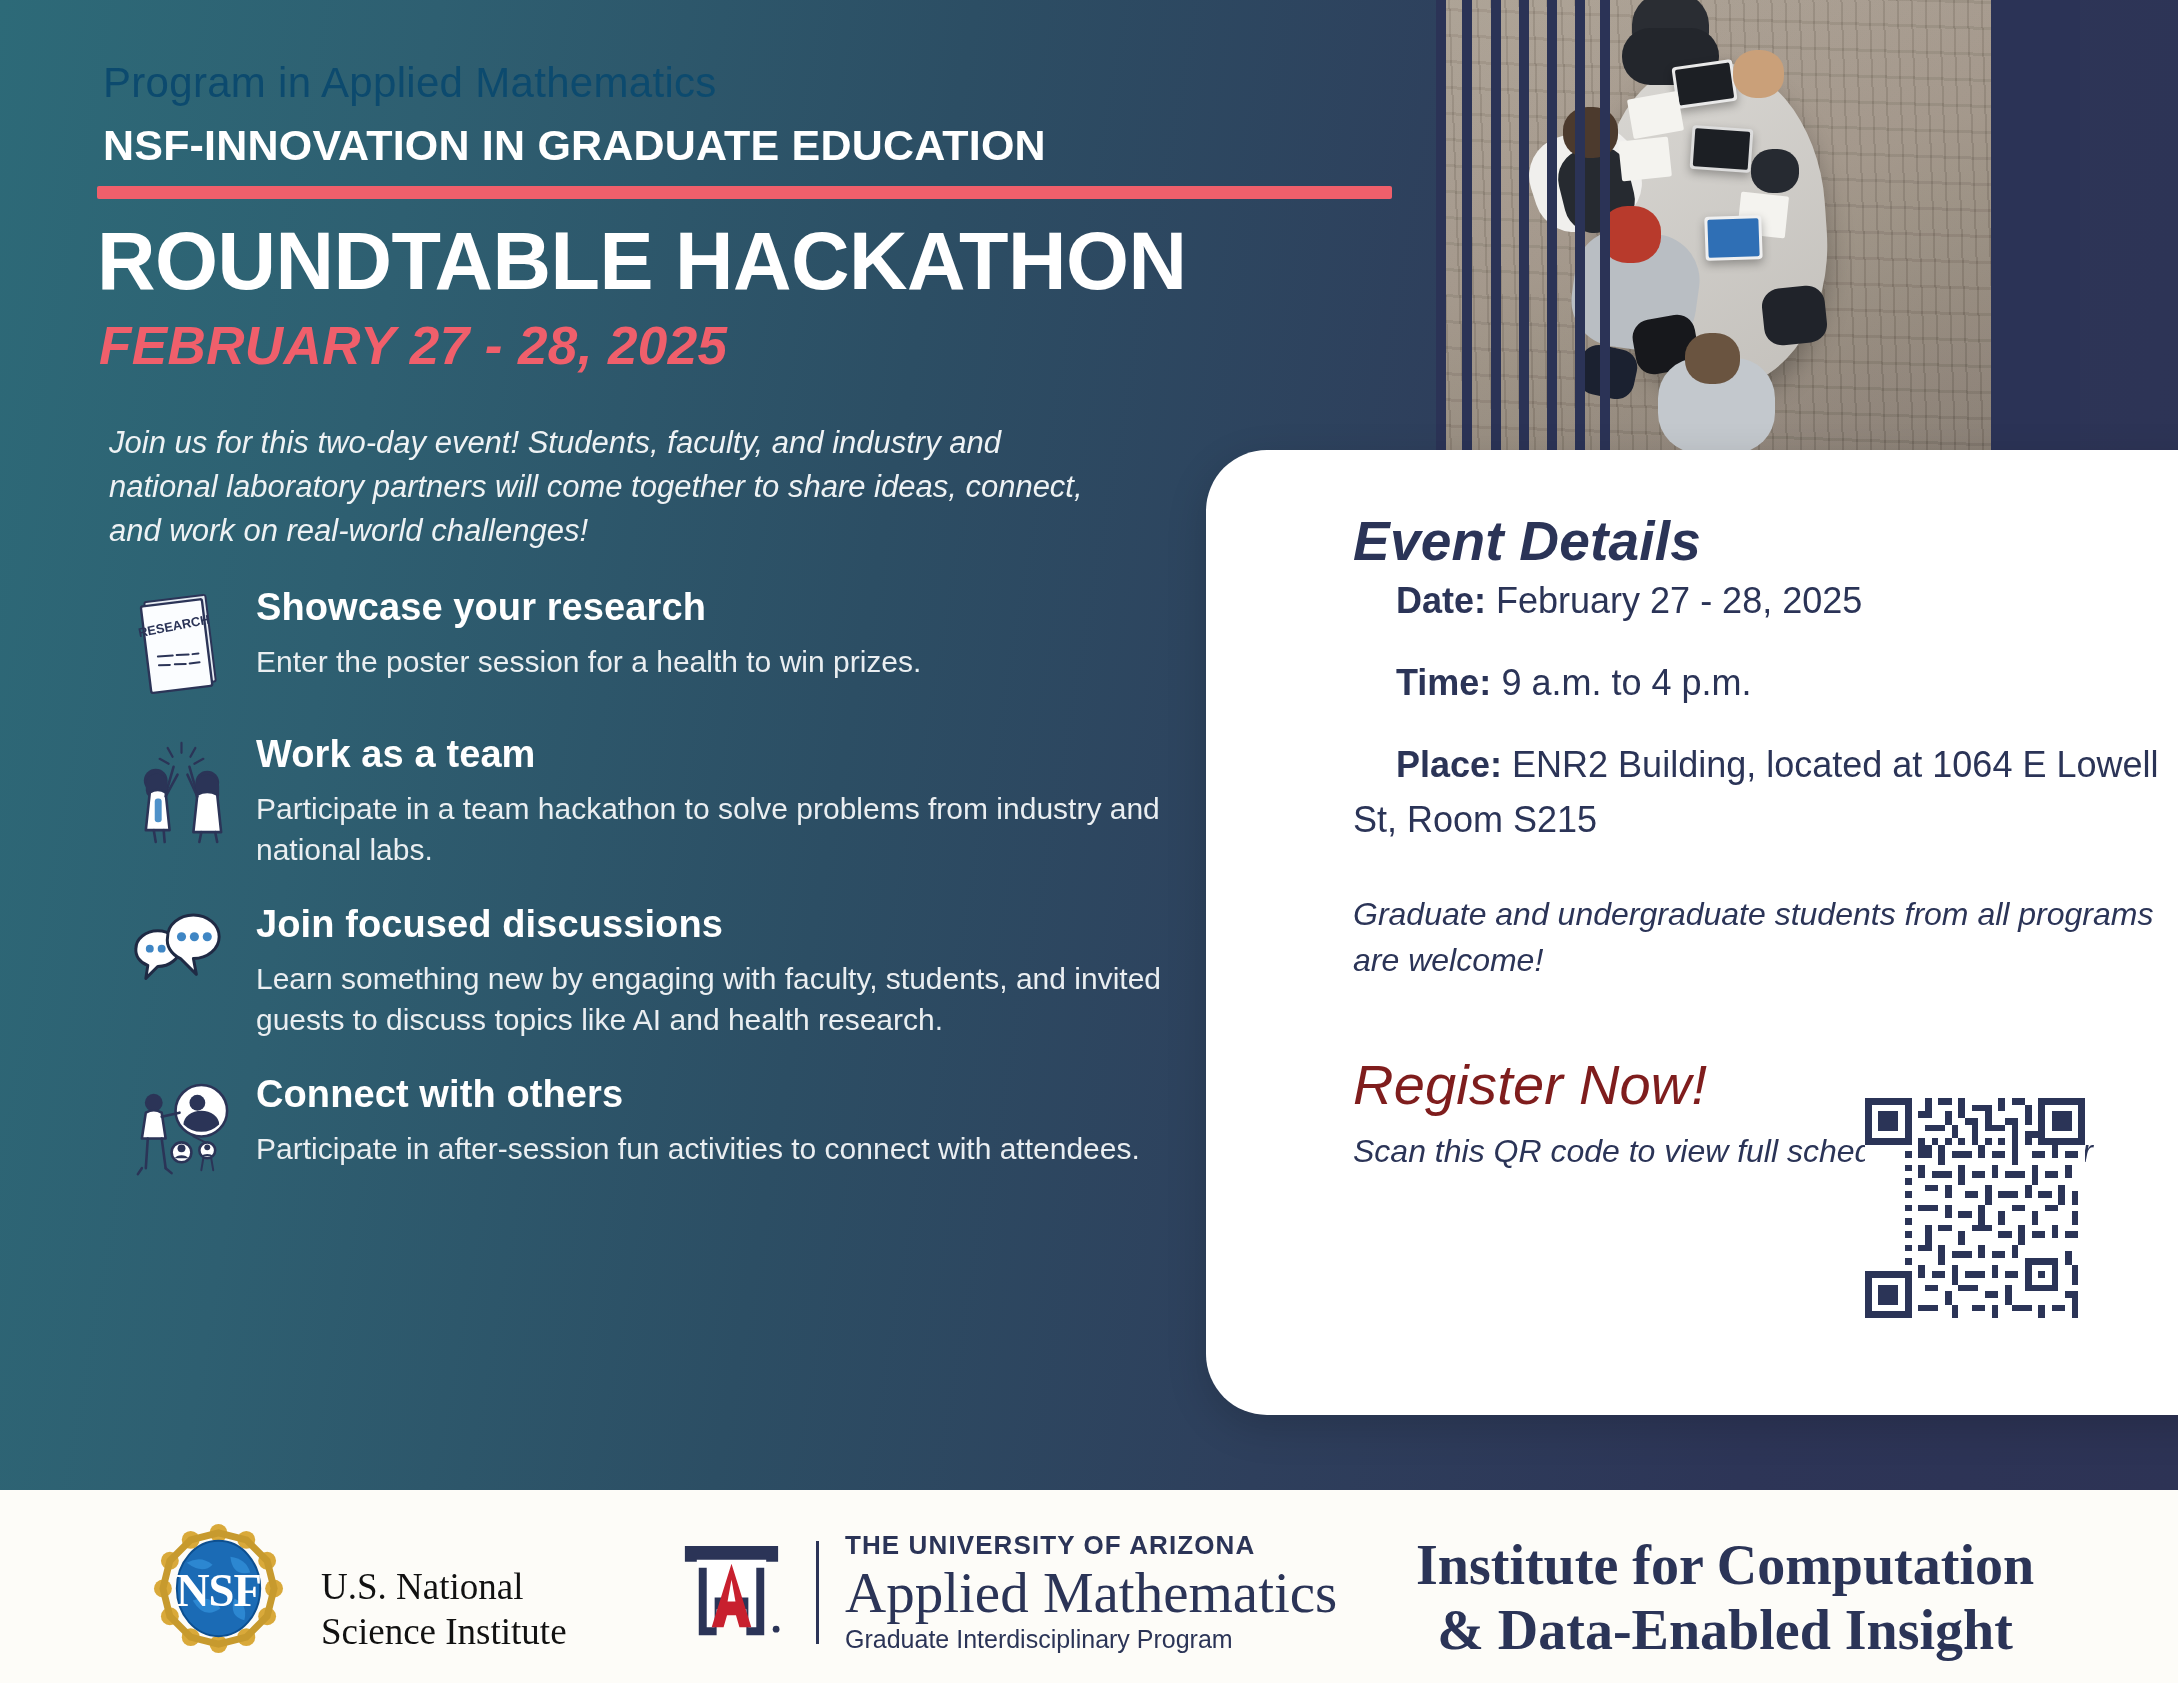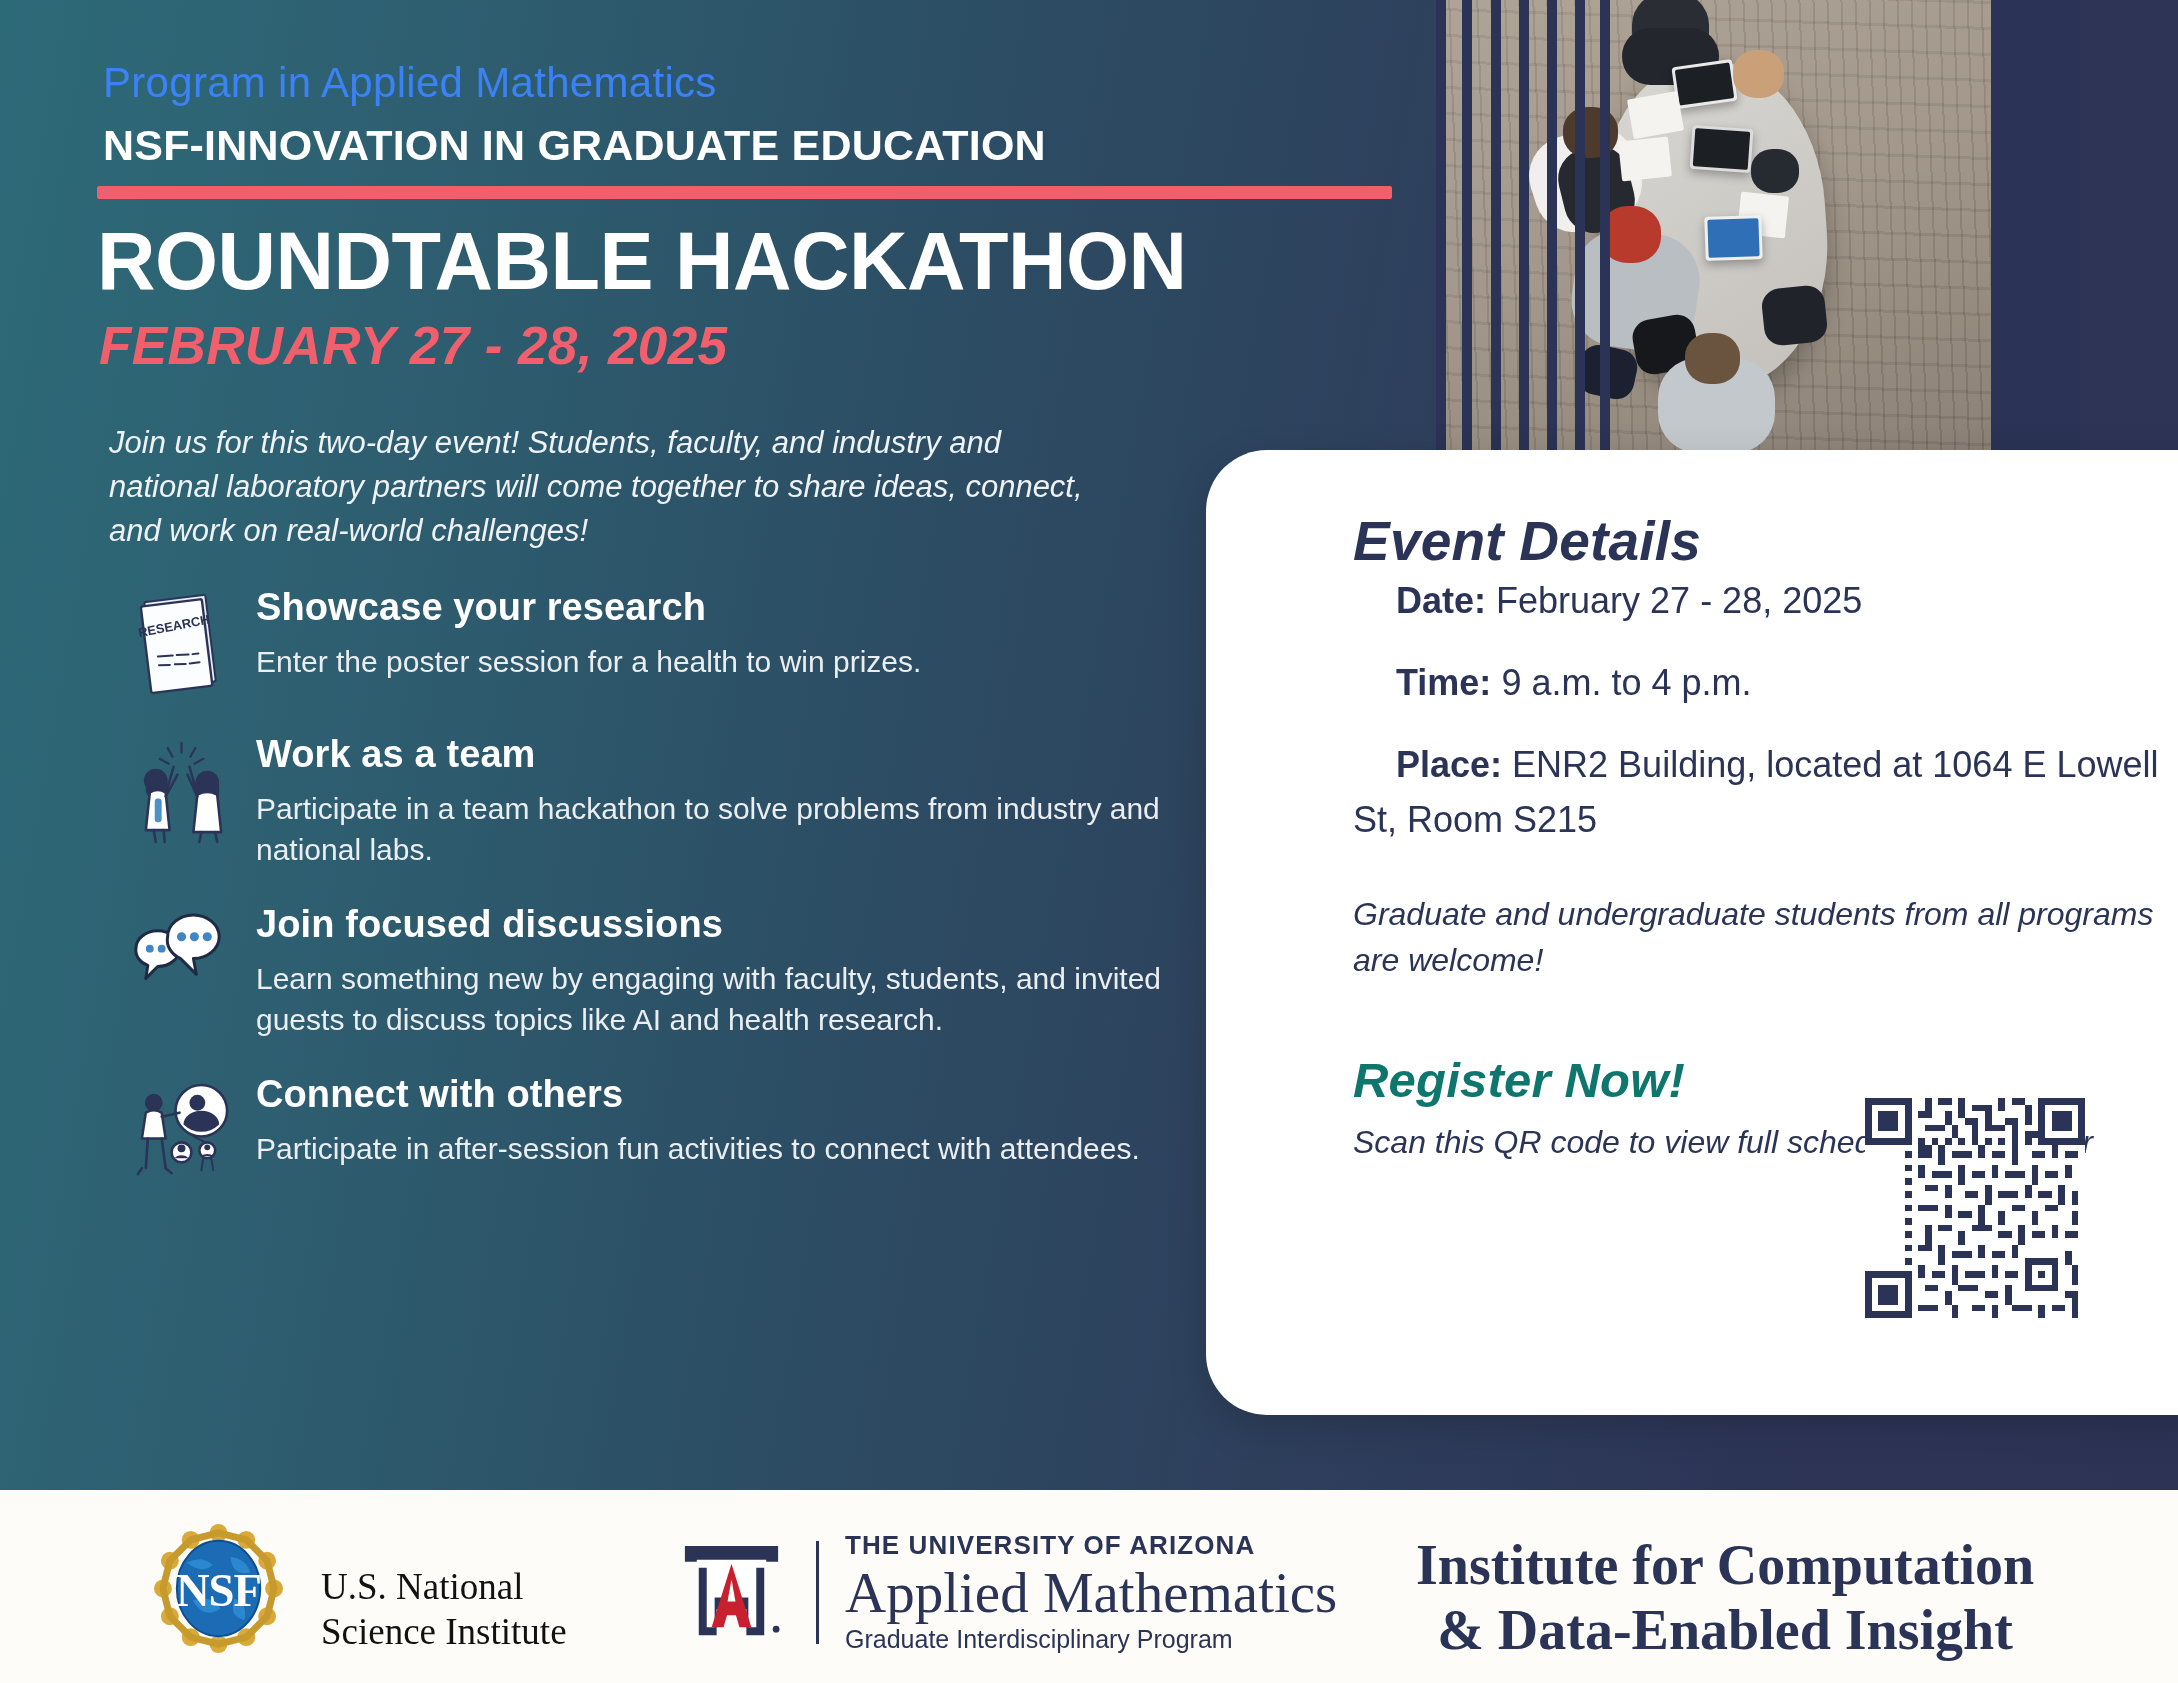--- a/index.html
+++ b/index.html
@@ -81,21 +81,21 @@
     background:linear-gradient(135deg,#6e6f78,#55505a 50%,#7a6a72);
     z-index:-1;
   }
   .photo .rightfill{
     position:absolute; right:0; top:0; width:89px; height:453px; background:#2b3356;
   }
 
   
   .kicker{
     position:absolute; left:103px; top:59px;
-    font-size:42px; font-weight:400; color:#3b82f6; letter-spacing:0.3px;
+    font-size:42px; font-weight:400; color:#0c4a6e; letter-spacing:0.3px;
   }
   .subhead{
     position:absolute; left:103px; top:121px;
     font-size:43px; font-weight:bold; color:#ffffff; letter-spacing:0.2px;
   }
   .rule{
     position:absolute; left:97px; top:186px; width:1295px; height:13px;
     background:#f05f6b; border-radius:2px;
   }
   .title{
@@ -137,21 +137,21 @@
     font-size:55px; font-weight:bold; font-style:italic; color:#2b3457;
     letter-spacing:0.2px; 
   }
   .det{ font-size:36px; color:#2b3457; line-height:1.55; margin-bottom:26px; }
   .det b{ font-weight:bold;margin-left:43px; }
   .note{
     font-size:32px; font-style:italic; color:#2b3457; line-height:1.42; margin-top:44px;
   }
   .reg-wrap{ position:relative; margin-top:69px; }
   .reg-title{
-    font-size:49px; font-weight:bold; font-style:italic; color:#0f766e; letter-spacing:0.2px;
+    font-size:56px; font-weight:normal; font-style:italic; color:#7f1d1d; letter-spacing:0.2px;
   }
   .reg-sub{
     font-size:32px; font-style:italic; color:#2b3457; line-height:1.38; margin-top:12px;
   }
   .qr{
     position:absolute; left:1865px; top:1093px; width:220px; height:230px;
   }
 
   
   .footer{

